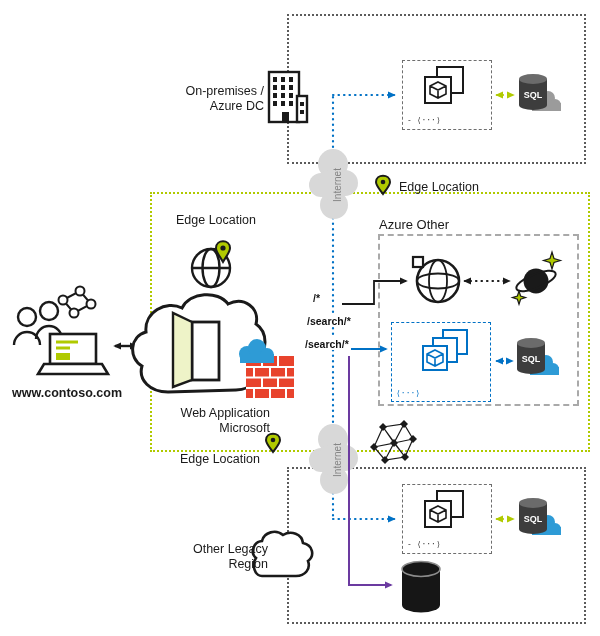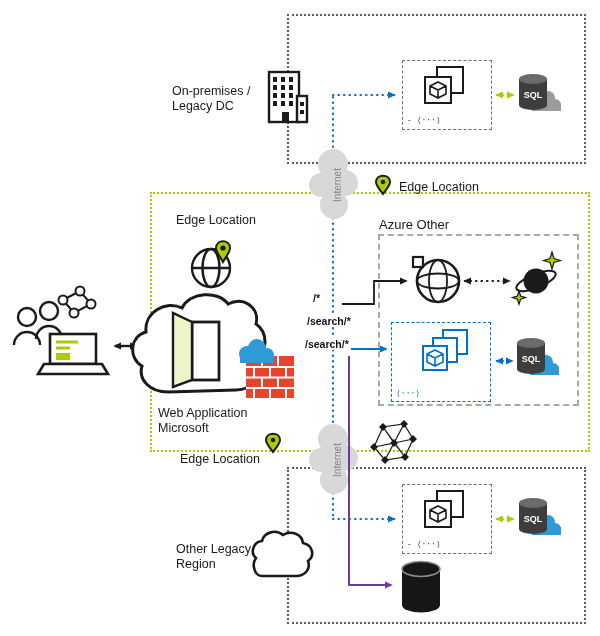--- a/index.html
+++ b/index.html
@@ -8,21 +8,21 @@
   .box{position:absolute;z-index:0}
   #b-onprem{left:287px;top:14px;width:299px;height:150px;border:2px dotted #5b5b5b}
   #b-other{left:287px;top:467px;width:299px;height:157px;border:2px dotted #5b5b5b}
   #b-green{left:150px;top:192px;width:440px;height:260px;border:2.5px dotted #b0ca00}
   #b-region{left:378px;top:234px;width:201px;height:172px;border:2px dashed #a9a9a9}
   #b-vm-top{left:402px;top:60px;width:90px;height:70px;border:1.5px dashed #6e6e6e}
   #b-vm-bottom{left:402px;top:484px;width:90px;height:70px;border:1.5px dashed #6e6e6e}
   #b-vm-blue{left:391px;top:322px;width:100px;height:80px;border:1.5px dashed #0071c5}
   .layer{position:absolute;left:0;top:0;z-index:1}
   .lbl{position:absolute;z-index:2;font-size:12.5px;color:#1a1a1a;line-height:15px}
-  .c{text-align:left}
+  .c{text-align:right}
   .route{position:absolute;z-index:2;font-size:10.5px;font-weight:600;color:#111;background:#fff;padding:0 2px}
   .meta{position:absolute;z-index:2;font-family:"DejaVu Sans Mono",monospace;font-size:8px;color:#3c3c3c}
   .meta.blue{color:#0071c5}
   .dot{fill:none;stroke-width:2.2;stroke-linecap:round;stroke-dasharray:0.5 5}
   .dotb{stroke:#0071c5}
   .dotg{stroke:#b0ca00}
   .dotk{stroke:#1a1a1a}
   .solk{fill:none;stroke:#1a1a1a}
   .solbl{fill:none;stroke:#0071c5}
   .solp{fill:none;stroke:#6b3aa0}
@@ -257,24 +257,25 @@
     <g>
       <path d="M262,576 h34 c9,0 15,-7 12,-15 c7,-5 5,-16 -5,-18 c-1,-9 -12,-13 -20,-8 c-7,-6 -19,-3 -21,6 c-9,1 -12,12 -6,17 c-5,7 -1,18 6,18 z" fill="#fff" stroke="#1a1a1a" stroke-width="2.6"></path>
     </g>
 
     <g>
       <path d="M402,569 v36 a19,7.5 0 0 0 38,0 v-36" fill="#161616"></path>
       <ellipse cx="421" cy="569" rx="19" ry="7.5" fill="#161616" stroke="#8c8c8c" stroke-width="1.6"></ellipse>
     </g>
   </svg>
 
+  <div class="lbl c" style="left:6px;top:386px;width:116px;font-weight:600">www.contoso.com</div>
 
   <div class="lbl c" style="left:172px;top:84px;width:92px">
     <div>On-premises /</div>
-    <div>Legacy DC</div>
+    <div>Azure DC</div>
   </div>
 
   <div class="lbl" style="left:176px;top:213px">Edge Location</div>
 
   <div class="lbl c" style="left:158px;top:406px;width:112px">
     <div>Web Application</div>
     <div>Microsoft</div>
   </div>
 
   <div class="lbl" style="left:178px;top:452px;background:#fff;padding:0 2px">Edge Location</div>

